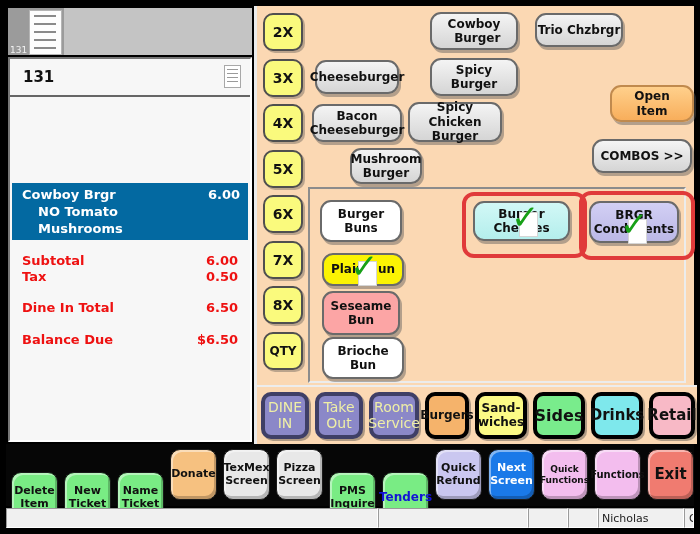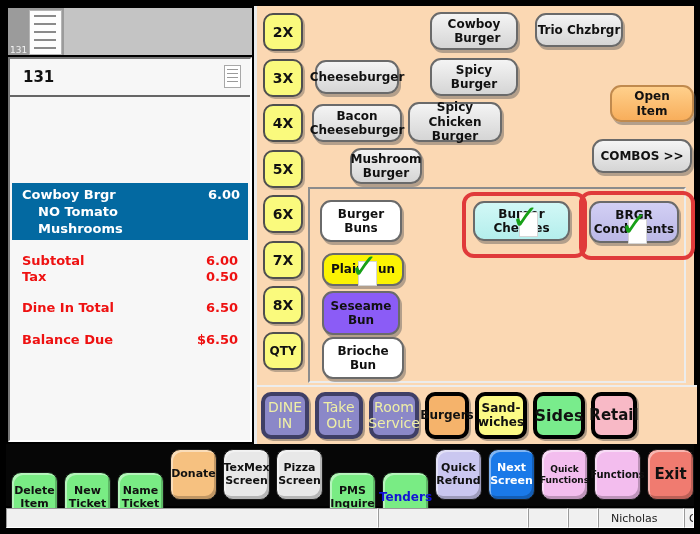--- a/index.html
+++ b/index.html
@@ -52,21 +52,21 @@
   .b-openitem{left:353px;top:79px;width:84px;height:37px;background:linear-gradient(#FFD08C,#F8AE5B);border-color:#C08A4E;}
   .b-combos{left:335px;top:133px;width:100px;height:34px;}
 
   
   .lower{position:absolute;left:51px;top:181px;width:378px;height:196px;
          border:2px solid;border-color:#8C8C8C #ECECEC #ECECEC #8C8C8C;box-sizing:border-box;}
   .m-buns{left:10px;top:11px;width:82px;height:42px;background:#FFF;}
   .m-cheeses{left:163px;top:12px;width:97px;height:40px;background:linear-gradient(#D2F8F6,#B4EEEC);}
   .m-condiments{left:279px;top:12px;width:90px;height:42px;background:linear-gradient(#D2CFF4,#BBB8E6);}
   .m-plain{left:12px;top:64px;width:82px;height:33px;background:#FBF303;}
-  .m-seseame{left:12px;top:102px;width:78px;height:44px;background:#8b5cf6;}
+  .m-seseame{left:12px;top:102px;width:78px;height:44px;background:#fca5a5;}
   .m-brioche{left:12px;top:148px;width:82px;height:42px;background:#FFF;}
   .hl{position:absolute;border:4px solid #E03A3A;border-radius:12px;pointer-events:none;}
   .hl-cheeses{left:152px;top:3px;width:117px;height:58px;}
   .hl-condiments{left:269px;top:2px;width:108px;height:61px;}
   .check{position:absolute;width:17px;height:23px;background:#FFF;border:1px solid #D5D5D5;}
   .check i{font-style:normal;position:absolute;left:-9px;top:-13px;color:#17A017;
            font-size:34px;font-weight:bold;line-height:1;}
   .ck-cheeses{left:44px;top:9px;}
   .ck-condiments{left:37px;top:16px;}
   .ck-plain{left:34px;top:6px;}
@@ -103,21 +103,21 @@
   .tb-tenders{color:#1313D6;font-size:12px;}
   .tb-qfunc{font-size:9px;}
   .tb-func{font-size:10px;}
   .tb-exit{font-size:15px;}
 
   
   .status{position:absolute;left:6px;top:508px;width:688px;height:20px;background:#F0F0F0;display:flex;}
   .cell{height:100%;box-sizing:border-box;border:1px solid;border-color:#9A9A9A #FFF #FFF #9A9A9A;
         font-size:11px;color:#222;display:flex;align-items:center;overflow:hidden;}
   .c1{width:372px;} .c2{width:150px;} .c3{width:40px;} .c4{width:30px;}
-  .c5{width:86px;padding-left:12px;} .c6{flex:1;padding-left:4px;}
+  .c5{width:86px;padding-left:3px;} .c6{flex:1;padding-left:4px;}
 </style>
 </head>
 <body>
 
 <div class="filmstrip">
   <div class="thumb-cell">
     <div class="thumb-receipt"></div>
     <span class="thumb-label">131</span>
   </div>
 </div>
@@ -212,20 +212,21 @@
     <div class="tab pre t-purple t-dine">DINE
 IN</div>
     <div class="tab pre t-purple t-take">Take
 Out</div>
     <div class="tab pre t-purple t-room">Room
 Service</div>
     <div class="tab pre t-burgers">Burgers</div>
     <div class="tab pre t-sand">Sand-
 wiches</div>
     <div class="tab pre t-sides">Sides</div>
+    <div class="tab pre t-drinks">Drinks</div>
     <div class="tab pre t-retail">Retail</div>
   </div>
 </div>
 
 <div class="toolbar">
   <div class="tb pre c-green">Delete
 Item</div>
   <div class="tb pre c-green">New
 Ticket</div>
   <div class="tb pre c-green">Name

